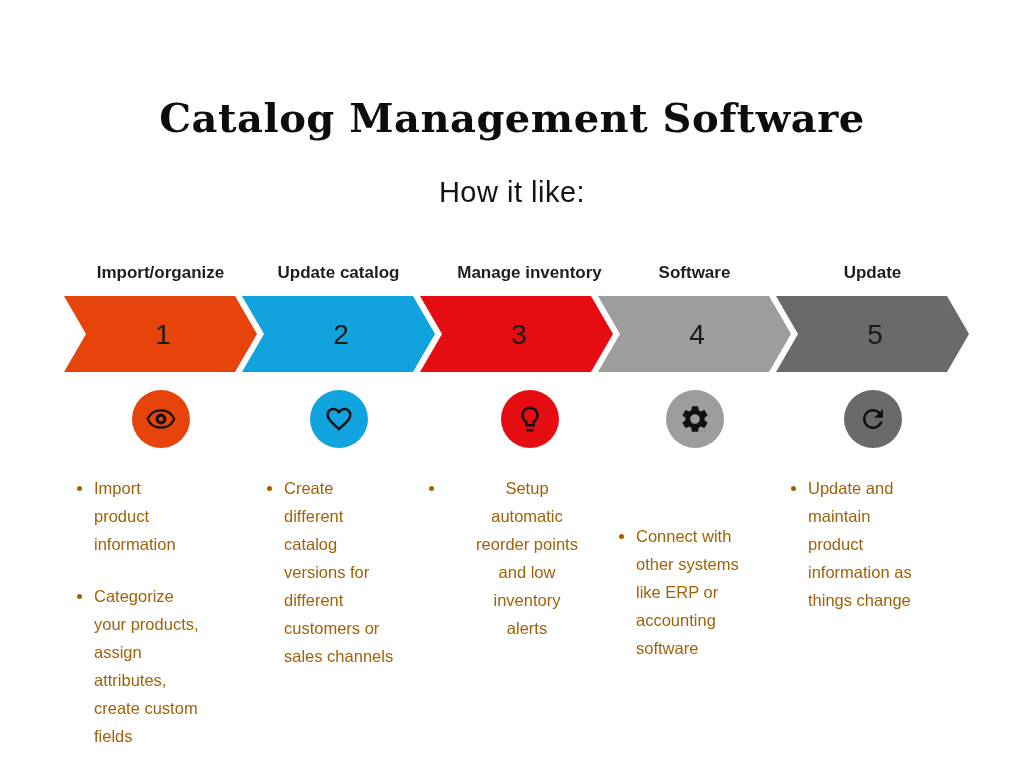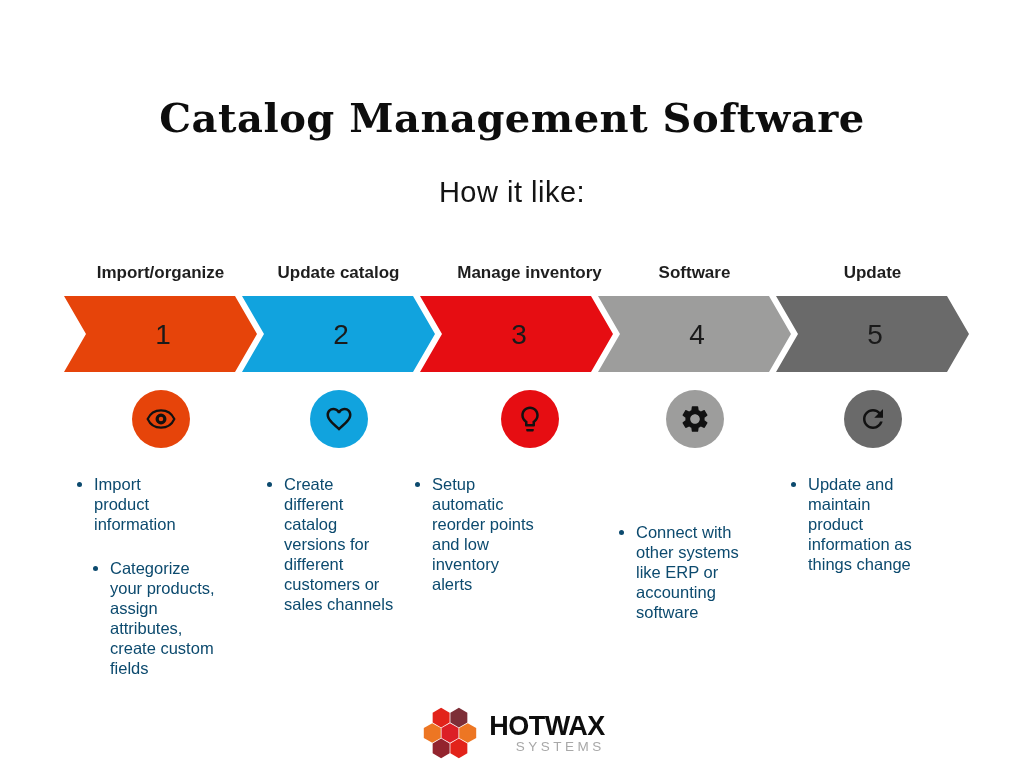--- a/index.html
+++ b/index.html
@@ -30,25 +30,25 @@
 
   .icon-wrap { position:absolute; top:390px; width:193px; display:flex; justify-content:center; }
   .icon-circle {
     width:58px; height:58px; border-radius:50%;
     display:flex; align-items:center; justify-content:center;
   }
 
   .bullets {
     position:absolute; top:474px; width:186px;
     list-style:disc; padding-left:24px;
-    font-size:16.5px; line-height:20px; color:#0c4a6e;
+    font-size:16.5px; line-height:28px; color:#a16207;
   }
   .bullets li { white-space:pre-line; margin:0; }
-  .bullets li + li { margin-top:24px;margin-left:16px; }
-  .bl0 { left:70px; } .bl1 { left:260px; } .bl2 { left:408px; } .bl3 { left:612px;margin-top:48px; } .bl4 { left:784px; }
+  .bullets li + li { margin-top:24px; }
+  .bl0 { left:70px; } .bl1 { left:260px; } .bl2 { left:422px;text-align:center; } .bl3 { left:612px;margin-top:48px; } .bl4 { left:784px; }
 
   .logo {
     position:absolute; top:702px; left:0; width:1024px;
     display:flex; align-items:center; justify-content:center; gap:8px;
   }
   .logo-text { display:flex; flex-direction:column; }
   .logo-name {
     font-size:27px; font-weight:800; color:#0d0d0d; letter-spacing:-0.5px; line-height:30px;
   }
   .logo-tagline {
@@ -156,29 +156,14 @@
 software</li>
   </ul>
   <ul class="bullets bl4">
     <li>Update and
 maintain
 product
 information as
 things change</li>
   </ul>
 
-  <div class="logo">
-    <svg width="62" height="62" viewBox="0 0 100 100">
-      <polygon points="35.71,9.45 49.39,17.35 49.39,33.15 35.71,41.05 22.03,33.15 22.03,17.35" fill="#E2231A"></polygon>
-      <polygon points="64.29,9.45 77.97,17.35 77.97,33.15 64.29,41.05 50.61,33.15 50.61,17.35" fill="#7D2E37"></polygon>
-      <polygon points="21.42,34.2 35.1,42.1 35.1,57.9 21.42,65.8 7.74,57.9 7.74,42.1" fill="#ED7623"></polygon>
-      <polygon points="50,34.2 63.68,42.1 63.68,57.9 50,65.8 36.32,57.9 36.32,42.1" fill="#DC1F26"></polygon>
-      <polygon points="78.58,34.2 92.26,42.1 92.26,57.9 78.58,65.8 64.9,57.9 64.9,42.1" fill="#ED7623"></polygon>
-      <polygon points="35.71,58.95 49.39,66.85 49.39,82.65 35.71,90.55 22.03,82.65 22.03,66.85" fill="#93242E"></polygon>
-      <polygon points="64.29,58.95 77.97,66.85 77.97,82.65 64.29,90.55 50.61,82.65 50.61,66.85" fill="#E2231A"></polygon>
-    </svg>
-    <div class="logo-text">
-      <div class="logo-name">HOTWAX</div>
-      <div class="logo-tagline">SYSTEMS</div>
-    </div>
-  </div>
 
 </div>
 
 </body></html>

